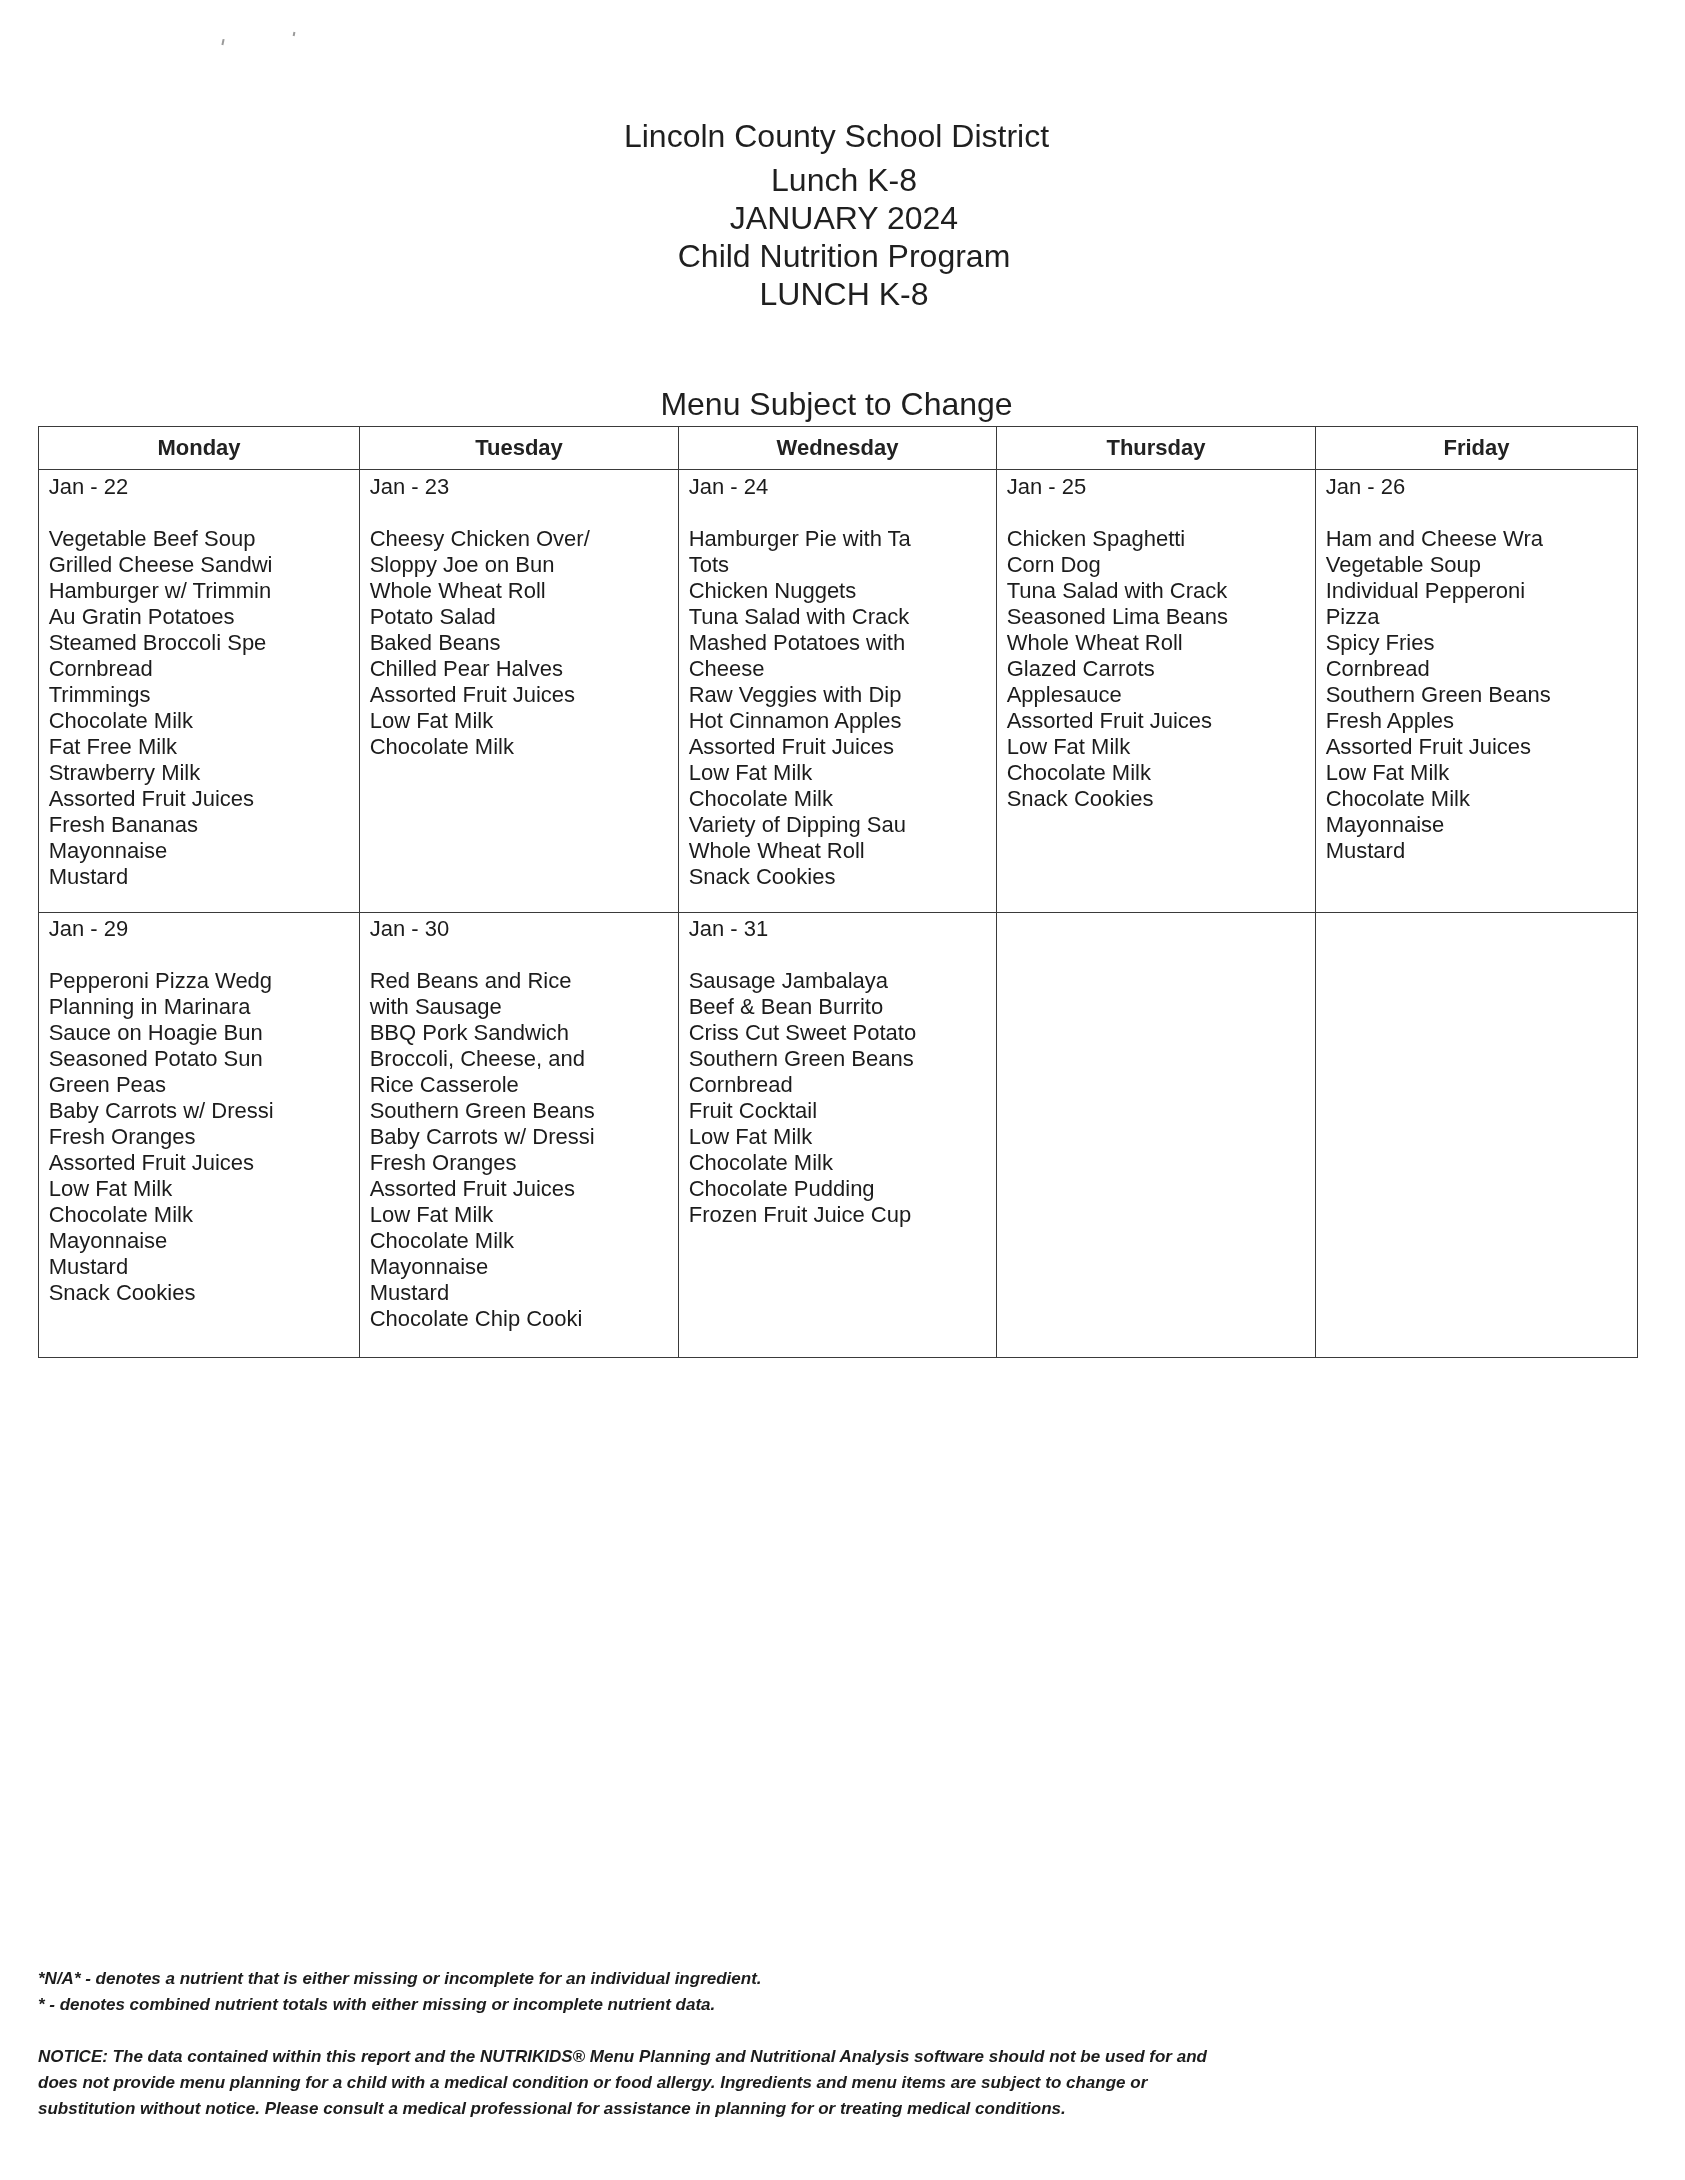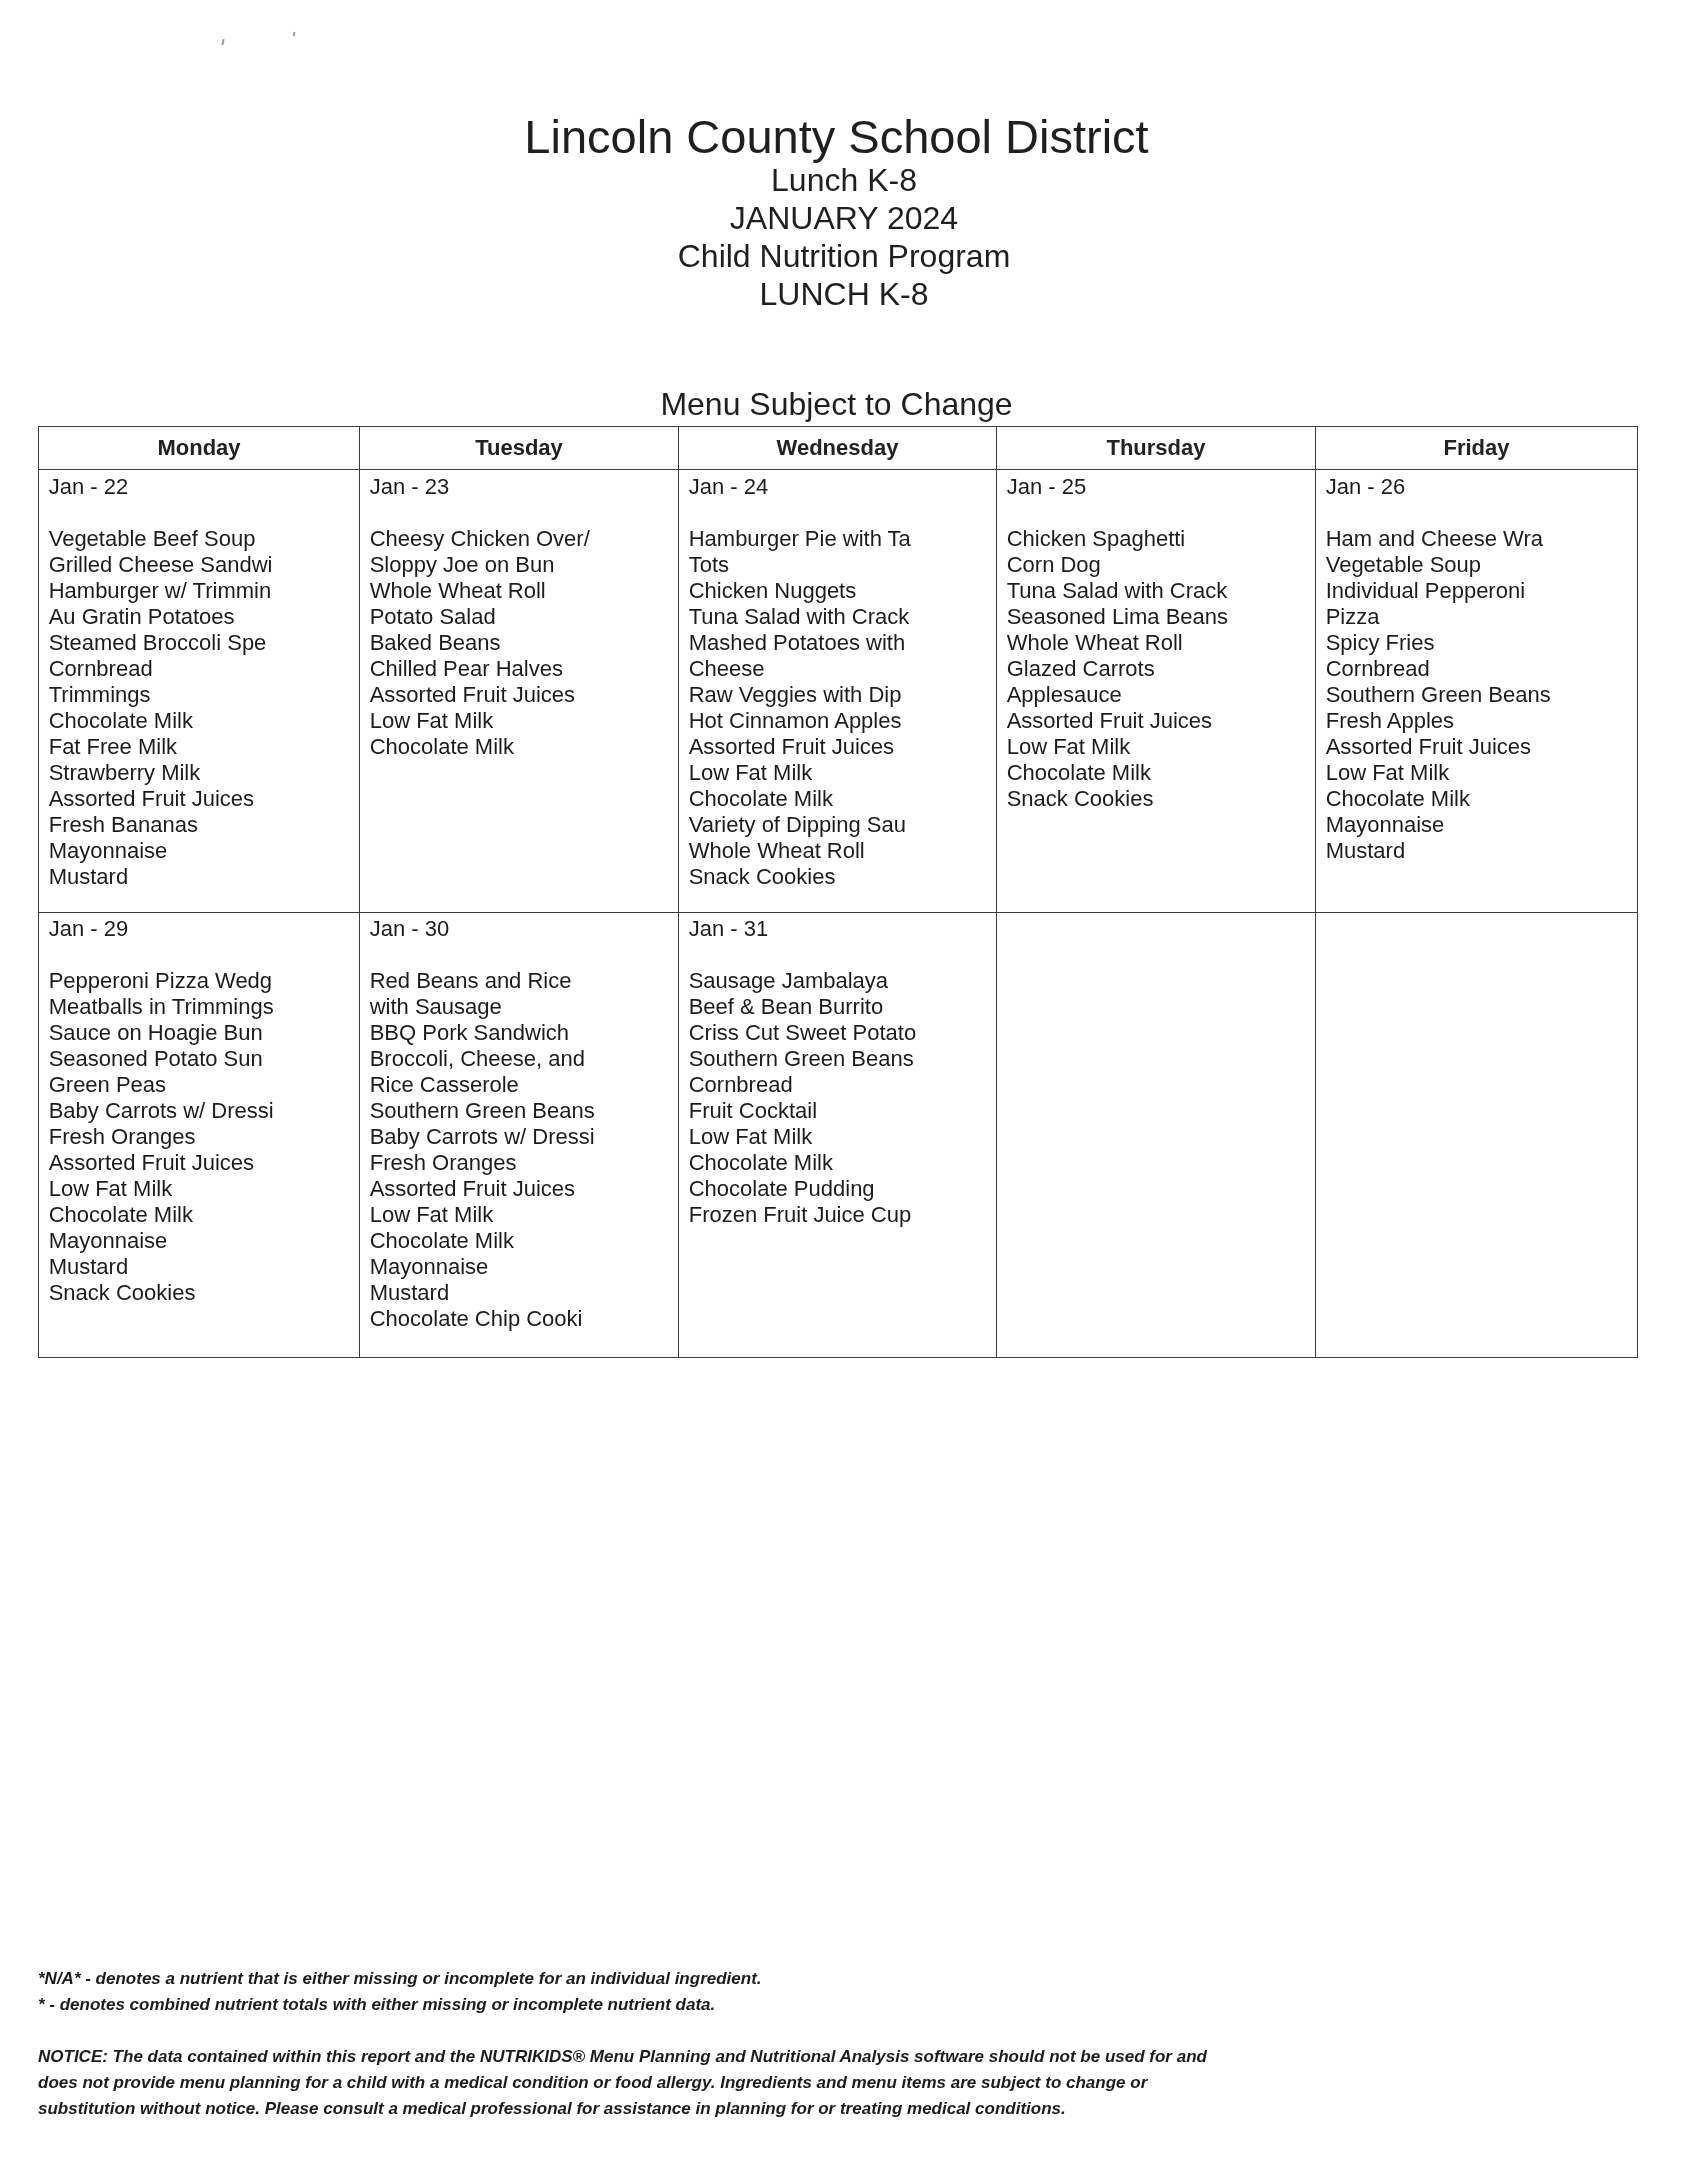--- a/index.html
+++ b/index.html
@@ -5,21 +5,21 @@
   html, body { margin: 0; padding: 0; background: #ffffff; }
   body {
     width: 1685px; height: 2180px; position: relative; overflow: hidden;
     font-family: "Liberation Sans", sans-serif; color: #1f1f1f;
   }
   .speck { position: absolute; width: 1.8px; height: 6.1px; background: #9a9a9a; transform: rotate(12deg); }
   .header-block {
     position: absolute; left: 0; top: 112px; width: 1673px;
     text-align: center;
   }
-  .title { font-size: 47px; line-height: 49px; letter-spacing: 0px; }
+  .title { font-size: 32px; line-height: 49px; letter-spacing: 0px; }
   .subline { font-size: 32px; line-height: 38px; padding-left: 15px; }
   .subject {
     position: absolute; left: 0; width: 1673px; top: 386px;
     text-align: center; font-size: 32px; line-height: 37px;
   }
   table.menu {
     position: absolute; left: 38px; top: 426px; width: 1598px;
     border-collapse: collapse; table-layout: fixed;
   }
   table.menu th, table.menu td { border: 1.3px solid #3a3a3a; }
@@ -159,21 +159,21 @@
           <span class="item">Chocolate Milk</span>
           <span class="item">Mayonnaise</span>
           <span class="item">Mustard</span>
         </td>
       </tr>
     <tr class="week2">
         <td>
           <span class="date">Jan - 29</span>
           <span class="gap"></span>
           <span class="item">Pepperoni Pizza Wedg</span>
-          <span class="item">Meatballs in Trimmings</span>
+          <span class="item">Planning in Marinara</span>
           <span class="item">Sauce on Hoagie Bun</span>
           <span class="item">Seasoned Potato Sun</span>
           <span class="item">Green Peas</span>
           <span class="item">Baby Carrots w/ Dressi</span>
           <span class="item">Fresh Oranges</span>
           <span class="item">Assorted Fruit Juices</span>
           <span class="item">Low Fat Milk</span>
           <span class="item">Chocolate Milk</span>
           <span class="item">Mayonnaise</span>
           <span class="item">Mustard</span>

